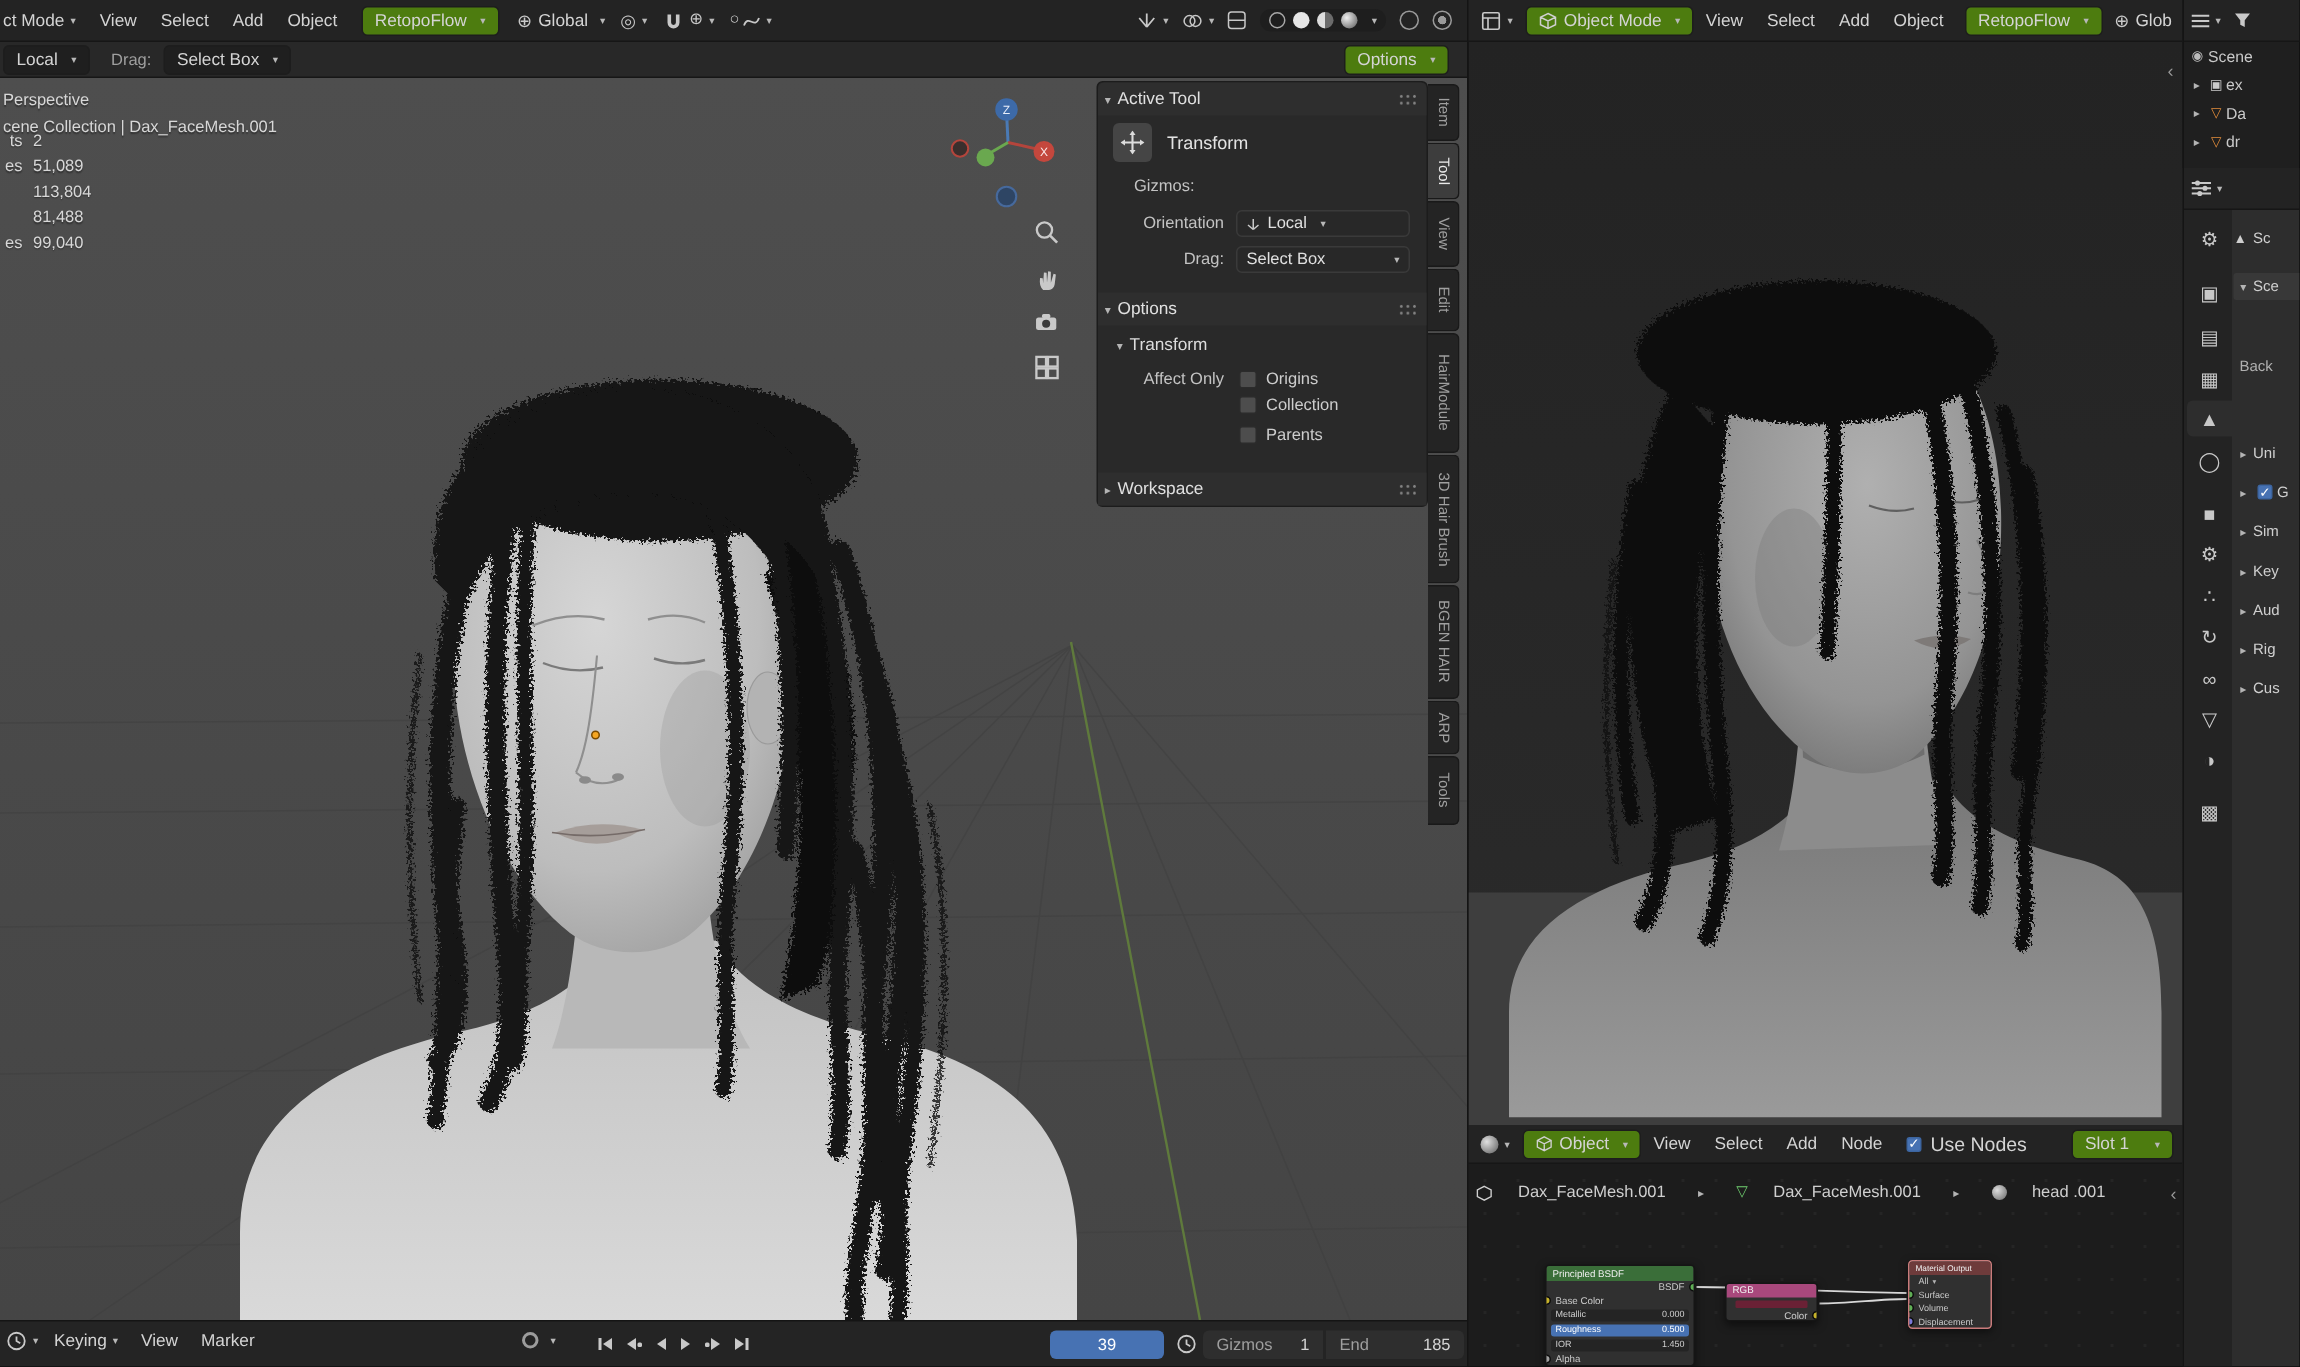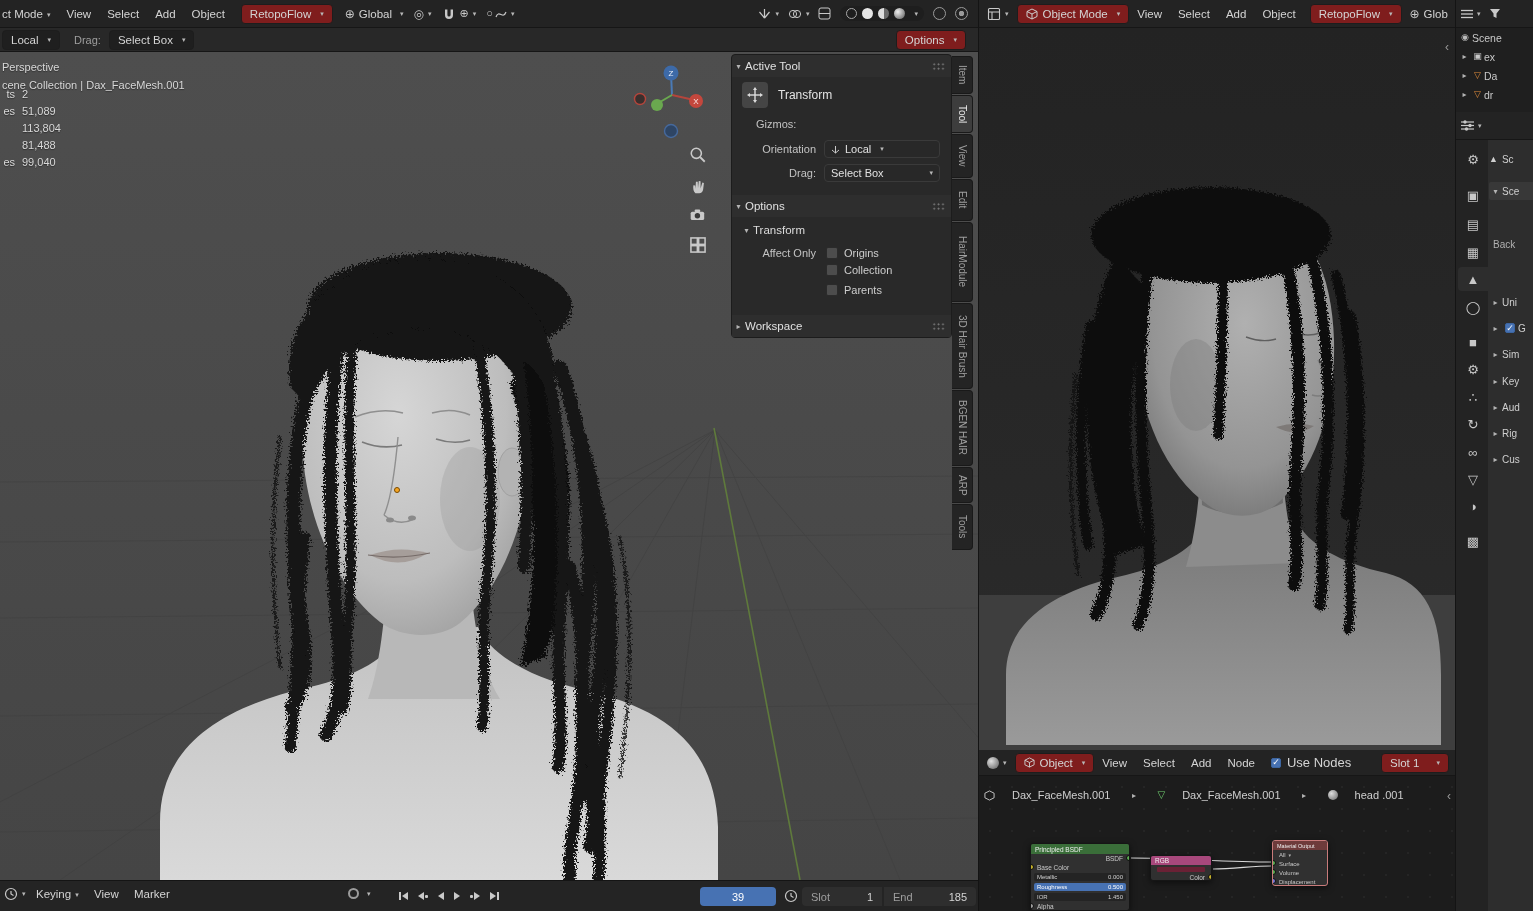--- a/index.html
+++ b/index.html
@@ -3,21 +3,21 @@
 <meta charset="utf-8">
 <style>
 *{margin:0;padding:0;box-sizing:border-box}
 html,body{background:#0e0e0e}
 #root{position:relative;width:1533px;height:911px;overflow:hidden;font-family:"Liberation Sans","DejaVu Sans",sans-serif;color:#d4d4d4;font-size:12px}
 .abs{position:absolute}
 .row{display:flex;align-items:center}
 .ebar{background:#232323;border-bottom:1px solid #161616}
 .menu{padding:0 8px;font-size:11.5px;color:#d4d4d4;white-space:nowrap;cursor:default}
 .cv::after{content:"▾";font-size:7px;color:#b8b8b8;margin-left:4px;vertical-align:1px}
-.hdd{display:flex;align-items:center;height:20px;padding:0 8px;background:#7f1d1d;border:1px solid #1d1d1d;border-radius:4px;font-size:11.5px;white-space:nowrap;gap:5px}
+.hdd{display:flex;align-items:center;height:20px;padding:0 8px;background:#4d7c0f;border:1px solid #1d1d1d;border-radius:4px;font-size:11.5px;white-space:nowrap;gap:5px}
 .icon{display:inline-flex;align-items:center;justify-content:center;color:#c8c8c8;line-height:1}
 .car{font-size:8px;color:#b4b4b4;width:13px;text-align:center;flex:0 0 auto}
 .grip{width:13px;height:9px;background-image:radial-gradient(circle,#828282 .8px,transparent 1px);background-size:4.4px 4.5px;margin-left:auto;margin-right:6px}
 .cb{width:12px;height:12px;border-radius:2px;background:#4d4d4d;border:1px solid #2b2b2b;flex:0 0 auto;display:flex;align-items:center;justify-content:center}
 .cb.on{background:#4772b3;border-color:#3c65a0}
 .cb.on::after{content:"✓";color:#fff;font-size:9px;line-height:1}
 .cb.sm{width:10px;height:10px}
 .pdd{display:flex;align-items:center;gap:5px;background:#282828;border:1px solid #3a3a3a;border-radius:4px;height:18px;padding:0 6px;font-size:11px;color:#e0e0e0}
 .vtab{writing-mode:vertical-rl;background:#242424;color:#9f9f9f;font-size:10px;width:21px;display:flex;align-items:center;justify-content:center;border-radius:0 4px 4px 0;margin-bottom:1px;border:1px solid #191919;border-left:none;white-space:nowrap}
 .vtab.active{background:#3d3d3d;color:#e9e9e9}
@@ -380,21 +380,21 @@
         </span>
     </span>
     <span class="abs" style="left:700px;top:6px;width:76px;height:19px;background:#4772b3;border-radius:4px;display:flex;align-items:center;justify-content:center;color:#fff;font-size:11px">39</span>
     <span class="abs icon" style="left:784px;top:8px">
         <svg width="14" height="14" viewBox="0 0 14 14">
           <circle cx="7" cy="7" r="5.5" stroke="#c9c9c9" fill="none" stroke-width="1.2"></circle>
           <path d="M7 4 V7 L9.5 8.5" stroke="#c9c9c9" fill="none" stroke-width="1.2"></path>
         </svg>
       </span>
     <span class="abs tl-field" style="left:802px;top:6px;width:80px;border-radius:4px 0 0 4px">
-      <span style="color:#9f9f9f">Slot</span>
+      <span style="color:#9f9f9f">Gizmos</span>
       <span>1</span>
     </span>
     <span class="abs tl-field" style="left:884px;top:6px;width:92px;border-radius:0 4px 4px 0">
       <span style="color:#9f9f9f">End</span>
       <span>185</span>
     </span>
   </div>
 
   <div class="abs ebar row" style="left:978px;top:0;width:477px;height:28px;border-left:1px solid #141414;overflow:hidden">
     <span class="row cv" style="margin-left:8px">

